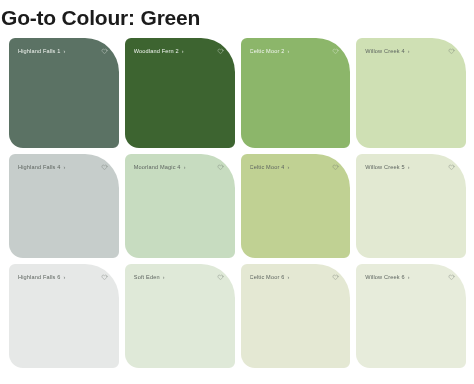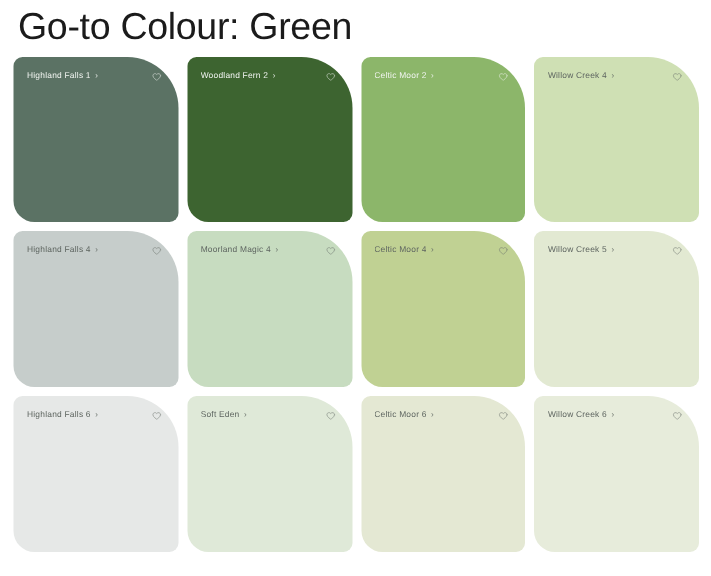--- a/index.html
+++ b/index.html
@@ -21,24 +21,24 @@
     width: 474px;
     height: 384px;
     position: relative;
     background: #ffffff;
     padding: 0;
   }
 
   
   .page-title {
     position: absolute;
-    left: 12px;
+    left: 1px;
     top: 6px;
-    font-size: 25px;
-    font-weight: normal;
+    font-size: 21px;
+    font-weight: bold;
     color: #1b1b1b;
     letter-spacing: -0.2px;
     line-height: 24px;
     white-space: nowrap;
   }
 
   
   .swatch-grid {
     position: absolute;
     left: 9px;

